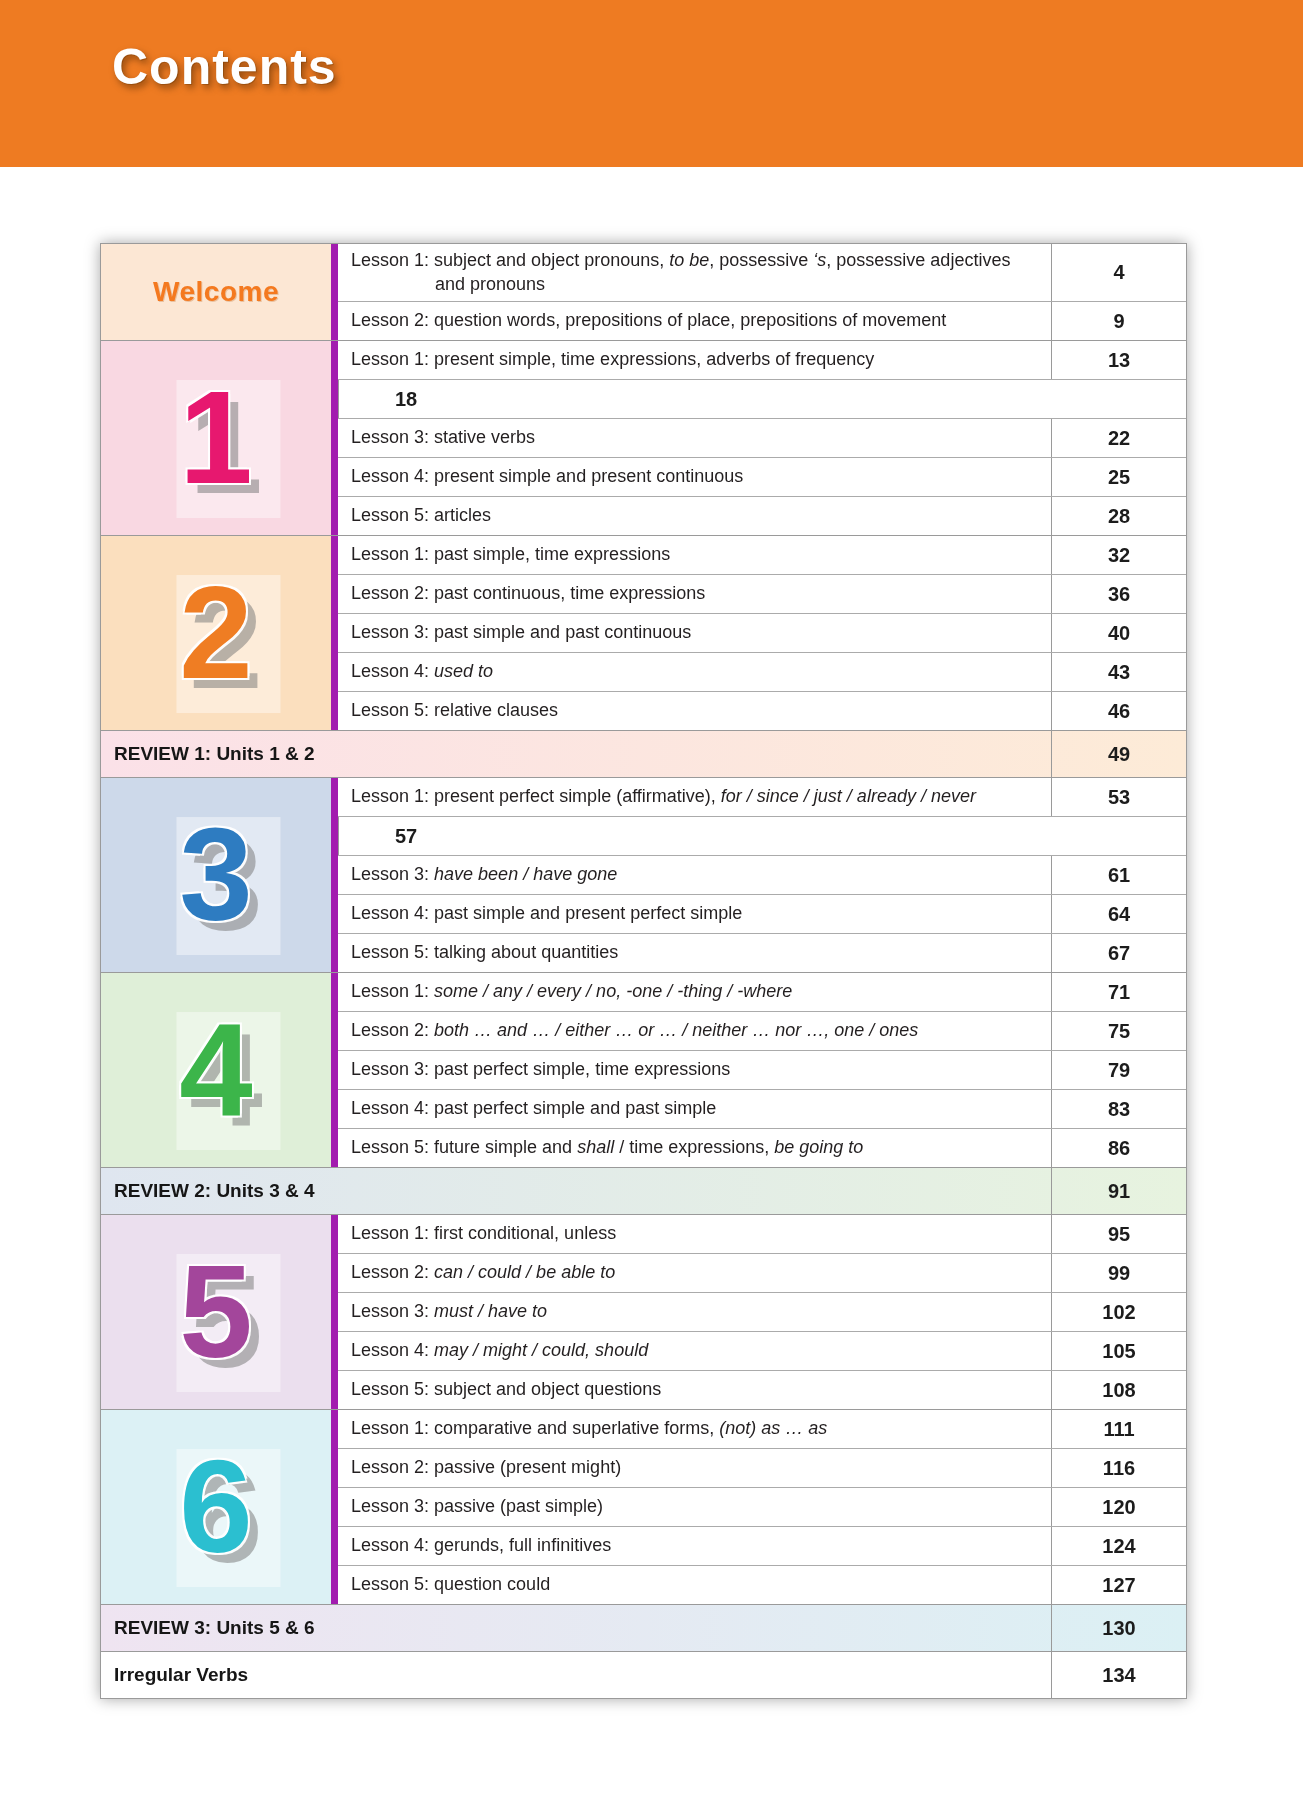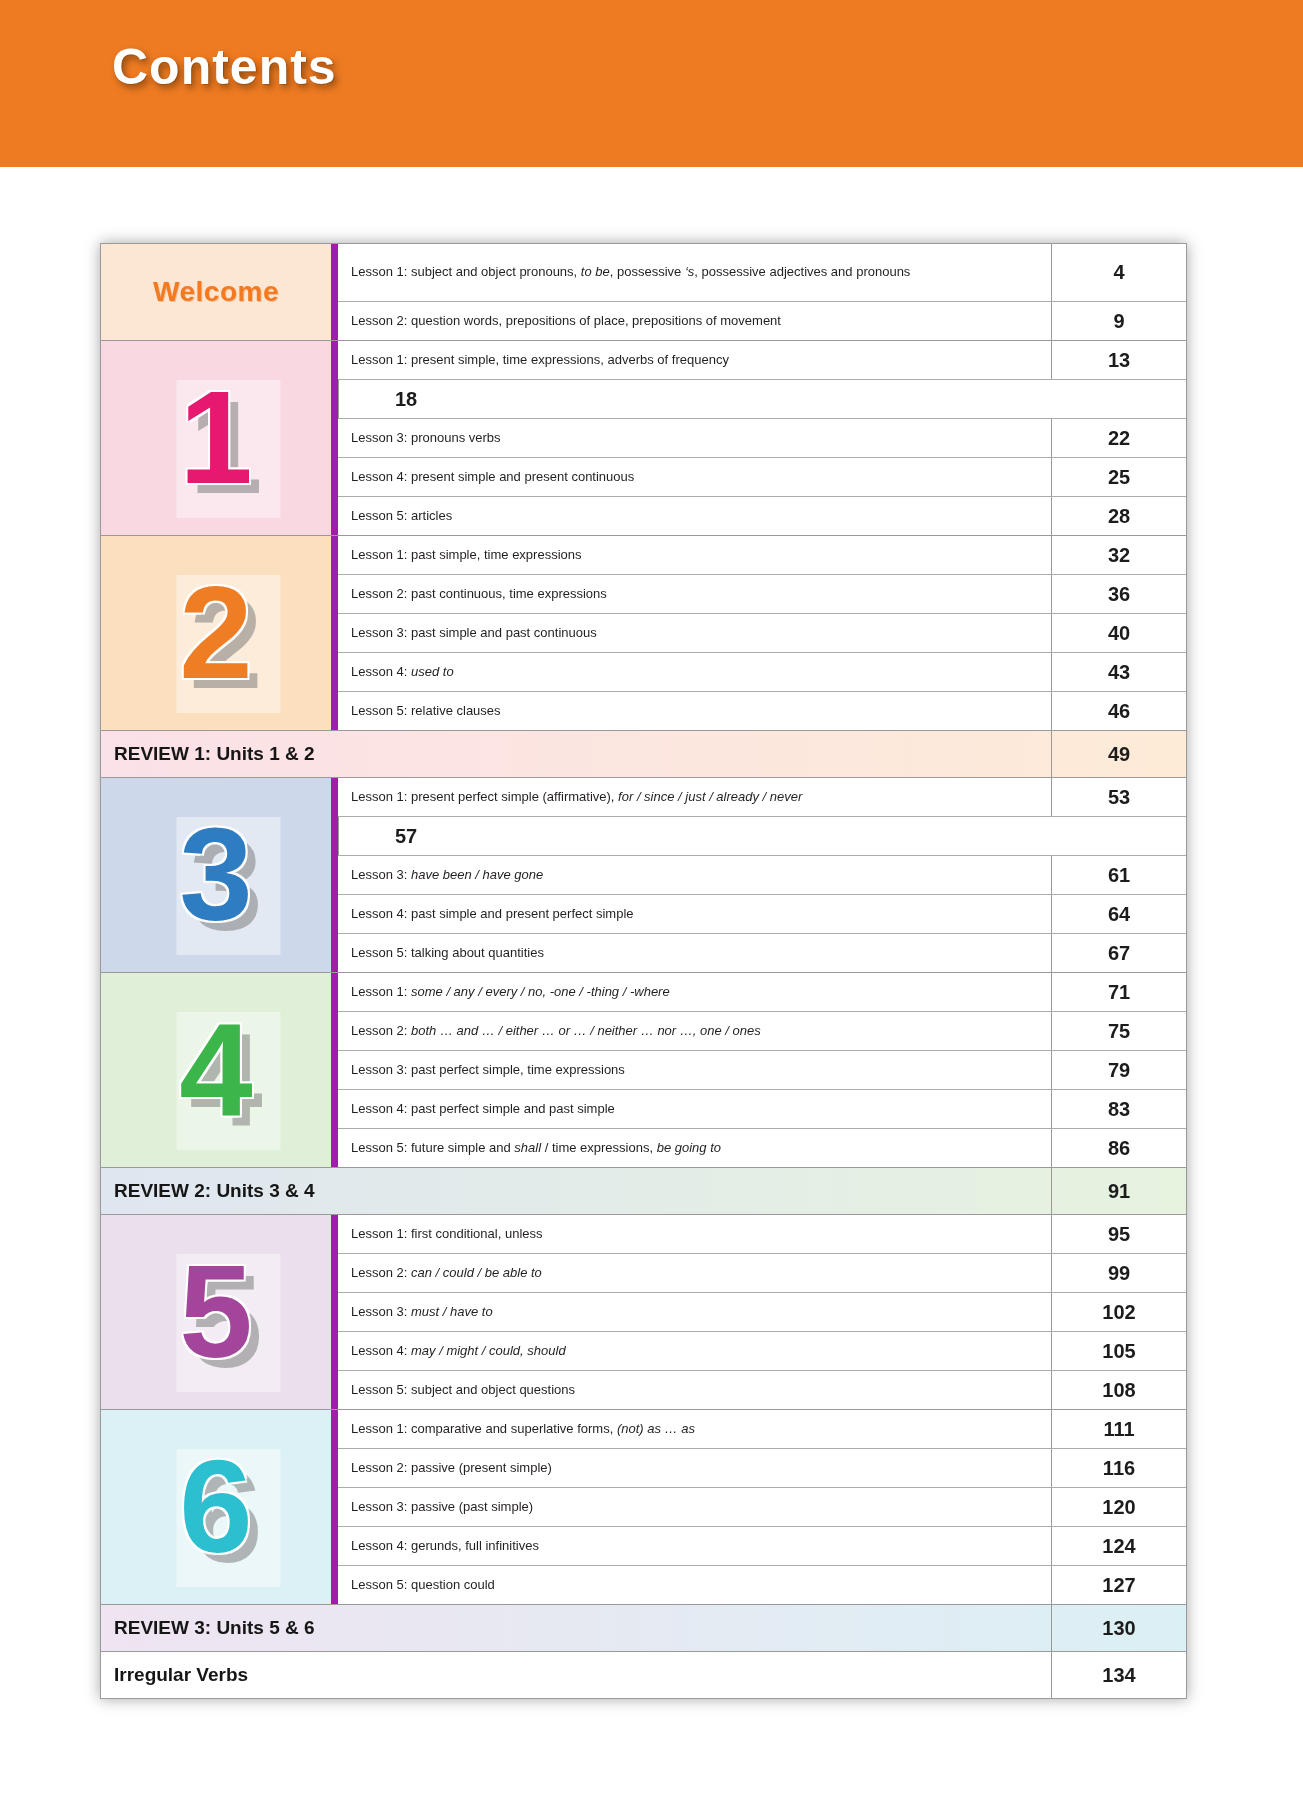--- a/index.html
+++ b/index.html
@@ -60,21 +60,21 @@
     font-size:28px;font-weight:800;letter-spacing:.5px;
     text-shadow:1px 1px 0 rgba(180,80,0,.25);
   }
   .lessons{flex:1;display:flex;flex-direction:column;}
   .lesson-row{display:flex;min-height:38px;background:#ffffff;}
   .lesson-row.tall{min-height:57px;}
   .lesson-row + .lesson-row{border-top:1px solid #ababab;}
   .lesson-title{
     flex:1;display:flex;align-items:center;
     padding:2px 10px 2px 13px;
-    font-size:13px;color:#231F20;line-height:1.3;
+    font-size:18px;color:#231F20;line-height:1.3;
   }
   .lesson-title .txt{display:block;padding-left:84px;text-indent:-84px;}
   .page-num{
     flex:0 0 134px;width:134px;
     border-left:1px solid #9a9a9a;
     display:flex;align-items:center;justify-content:center;
     font-weight:bold;font-size:20px;color:#1c1c1c;
   }
   .review-row, .single-row{min-height:46px;align-items:stretch;background:#ffffff;}
   .review-label{
@@ -122,21 +122,21 @@
             <div class="lesson-title">
               <span class="txt"><span>Lesson 1: present simple, time expressions, adverbs of frequency</span></span>
             </div>
             <div class="page-num">13</div>
           </div>
           <div class="lesson-row">
             <div class="page-num">18</div>
           </div>
           <div class="lesson-row">
             <div class="lesson-title">
-              <span class="txt"><span>Lesson 3: pronouns verbs</span></span>
+              <span class="txt"><span>Lesson 3: stative verbs</span></span>
             </div>
             <div class="page-num">22</div>
           </div>
           <div class="lesson-row">
             <div class="lesson-title">
               <span class="txt"><span>Lesson 4: present simple and present continuous</span></span>
             </div>
             <div class="page-num">25</div>
           </div>
           <div class="lesson-row">
@@ -311,21 +311,21 @@
         </div>
         <div class="lessons">
           <div class="lesson-row">
             <div class="lesson-title">
               <span class="txt"><span>Lesson 1: comparative and superlative forms, </span><i>(not) as … as</i></span>
             </div>
             <div class="page-num">111</div>
           </div>
           <div class="lesson-row">
             <div class="lesson-title">
-              <span class="txt"><span>Lesson 2: passive (present simple)</span></span>
+              <span class="txt"><span>Lesson 2: passive (present might)</span></span>
             </div>
             <div class="page-num">116</div>
           </div>
           <div class="lesson-row">
             <div class="lesson-title">
               <span class="txt"><span>Lesson 3: passive (past simple)</span></span>
             </div>
             <div class="page-num">120</div>
           </div>
           <div class="lesson-row">

